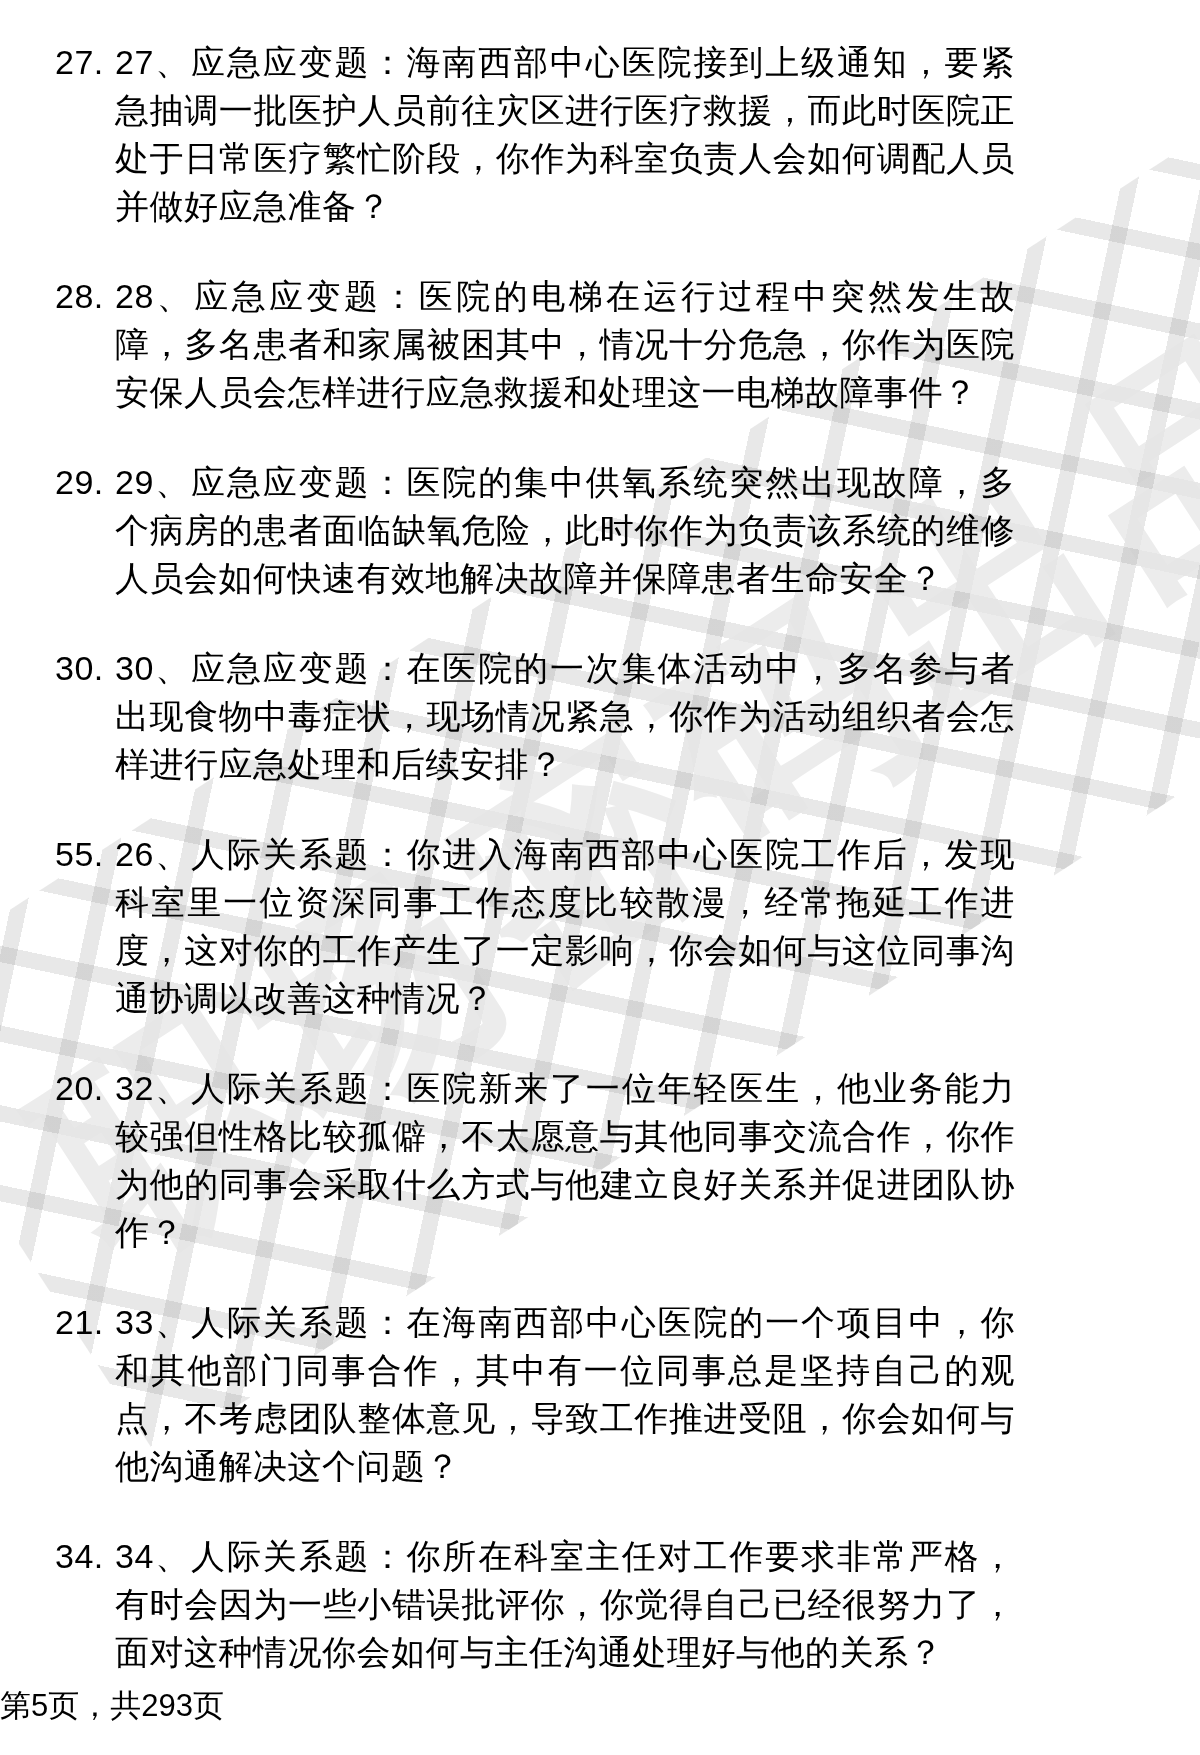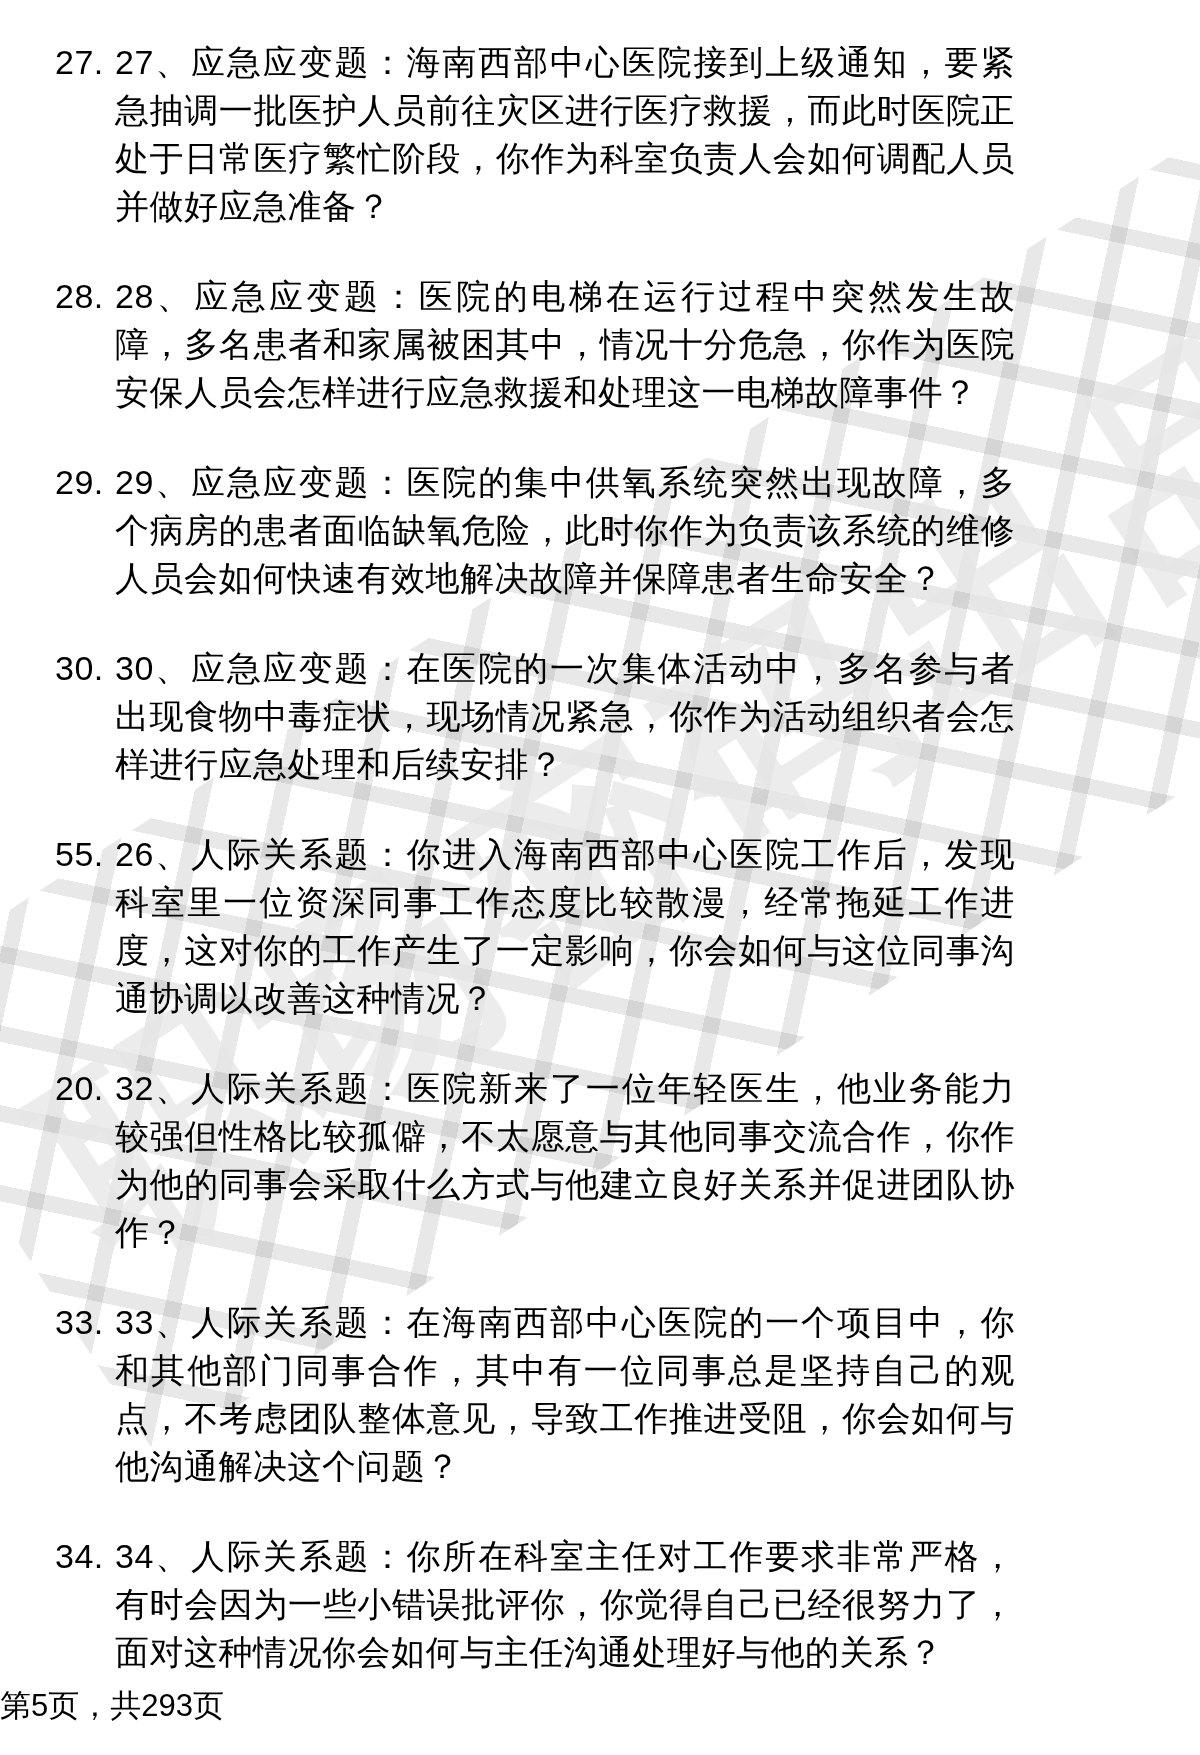--- a/index.html
+++ b/index.html
@@ -121,21 +121,21 @@
       </div>
       <div class="q-row">
         <div class="q-marker">55.</div>
         <div class="q-text">26、人际关系题：你进入海南西部中心医院工作后，发现科室里一位资深同事工作态度比较散漫，经常拖延工作进度，这对你的工作产生了一定影响，你会如何与这位同事沟通协调以改善这种情况？</div>
       </div>
       <div class="q-row">
         <div class="q-marker">20.</div>
         <div class="q-text">32、人际关系题：医院新来了一位年轻医生，他业务能力较强但性格比较孤僻，不太愿意与其他同事交流合作，你作为他的同事会采取什么方式与他建立良好关系并促进团队协作？</div>
       </div>
       <div class="q-row">
-        <div class="q-marker">33.</div>
+        <div class="q-marker">21.</div>
         <div class="q-text">33、人际关系题：在海南西部中心医院的一个项目中，你和其他部门同事合作，其中有一位同事总是坚持自己的观点，不考虑团队整体意见，导致工作推进受阻，你会如何与他沟通解决这个问题？</div>
       </div>
       <div class="q-row">
         <div class="q-marker">34.</div>
         <div class="q-text">34、人际关系题：你所在科室主任对工作要求非常严格，有时会因为一些小错误批评你，你觉得自己已经很努力了，面对这种情况你会如何与主任沟通处理好与他的关系？</div>
       </div>
     </div>
 
   <div class="footer">第5页，共293页</div>
 

